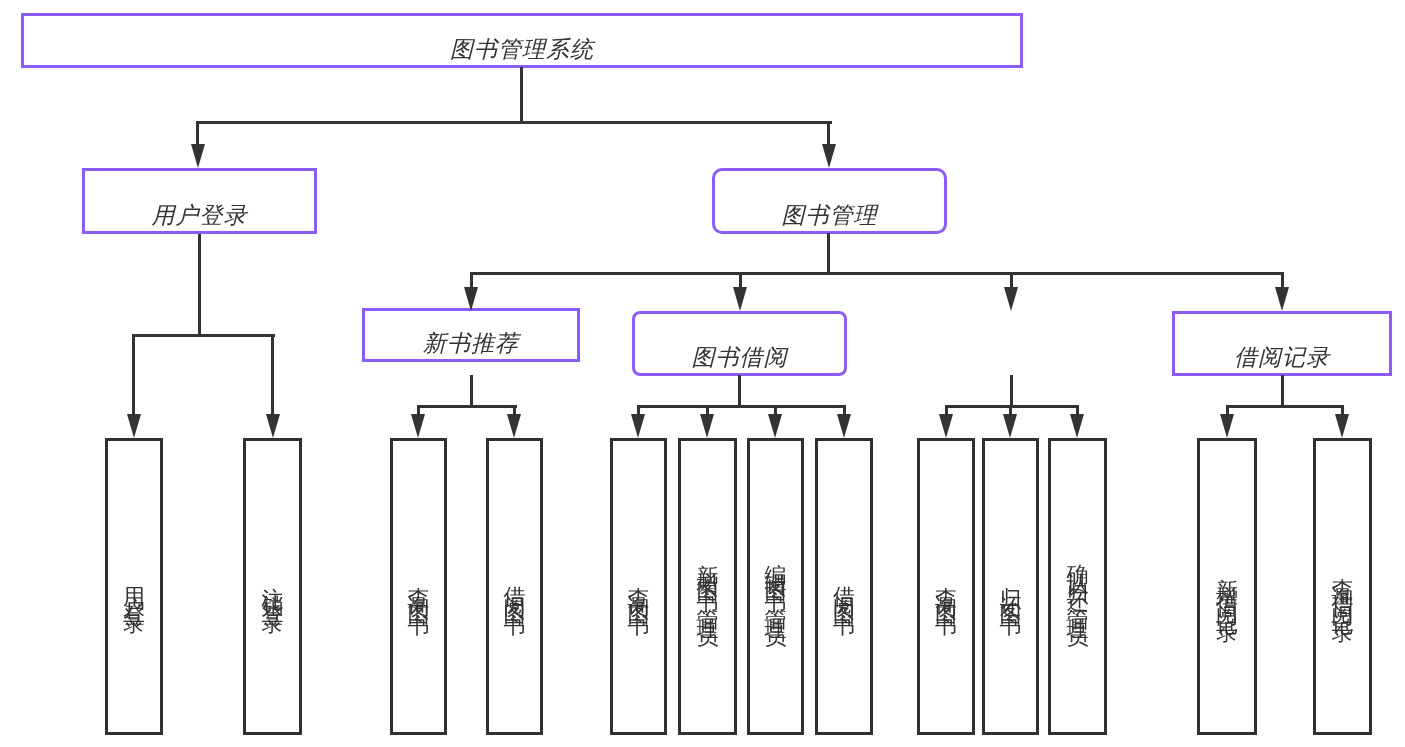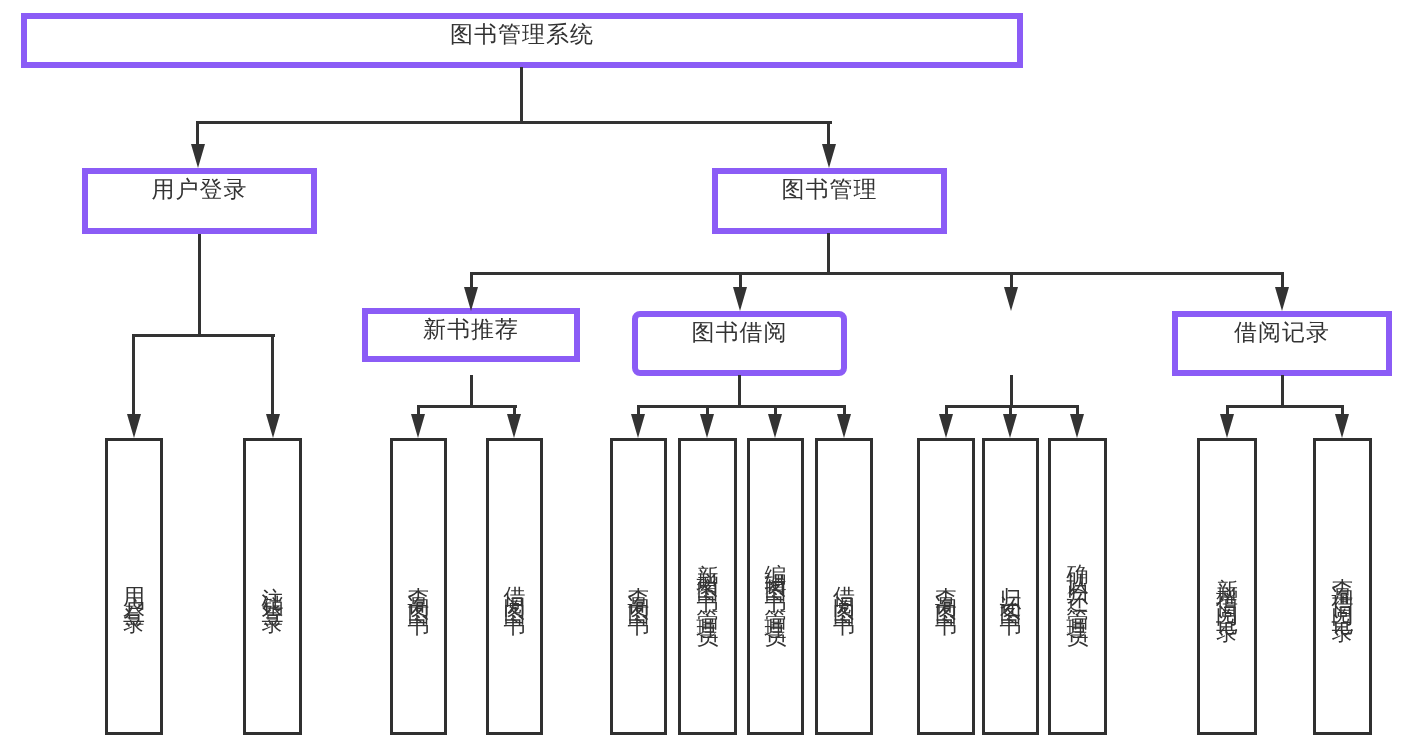--- a/index.html
+++ b/index.html
@@ -7,26 +7,27 @@
     position:relative;
     width:1405px;height:747px;
     background:#ffffff;
     font-family:"Liberation Sans", sans-serif;
     color:#333333;
     overflow:hidden;
   }
   .node{
     position:absolute;
     box-sizing:border-box;
-    border:6px solid #8b5cf6;
+    border:3px solid #8b5cf6;
     background:#ffffff;
-    display:flex;align-items:flex-start;justify-content:center;
+    display:flex;align-items:flex-end;justify-content:center;
     font-size:23px;
     letter-spacing:1px;
     color:#333333;
+    font-style:italic;
   }
   .leaf{
     position:absolute;
     box-sizing:border-box;
     border:3px solid #303030;
     background:#ffffff;
     display:flex;align-items:center;justify-content:center;
     font-size:22px;
     color:#333333;
   }
@@ -59,21 +60,21 @@
 <div class="stage">
 
   <div class="node" style="left:21px;top:13px;width:1002px;height:55px;">
     <span>图书管理系统</span>
   </div>
 
   <div class="node" style="left:82px;top:168px;width:235px;height:66px;">
     <span>用户登录</span>
   </div>
 
-  <div class="node" style="left:712px;top:168px;width:235px;height:66px;">
+  <div class="node" style="left:712px;top:168px;width:235px;height:66px;border-radius:10px;">
     <span>图书管理</span>
   </div>
 
   <div class="node" style="left:362px;top:308px;width:218px;height:54px;">
     <span>新书推荐</span>
   </div>
 
   <div class="node" style="left:632px;top:311px;width:215px;height:65px;border-radius:8px;">
     <span>图书借阅</span>
   </div>

